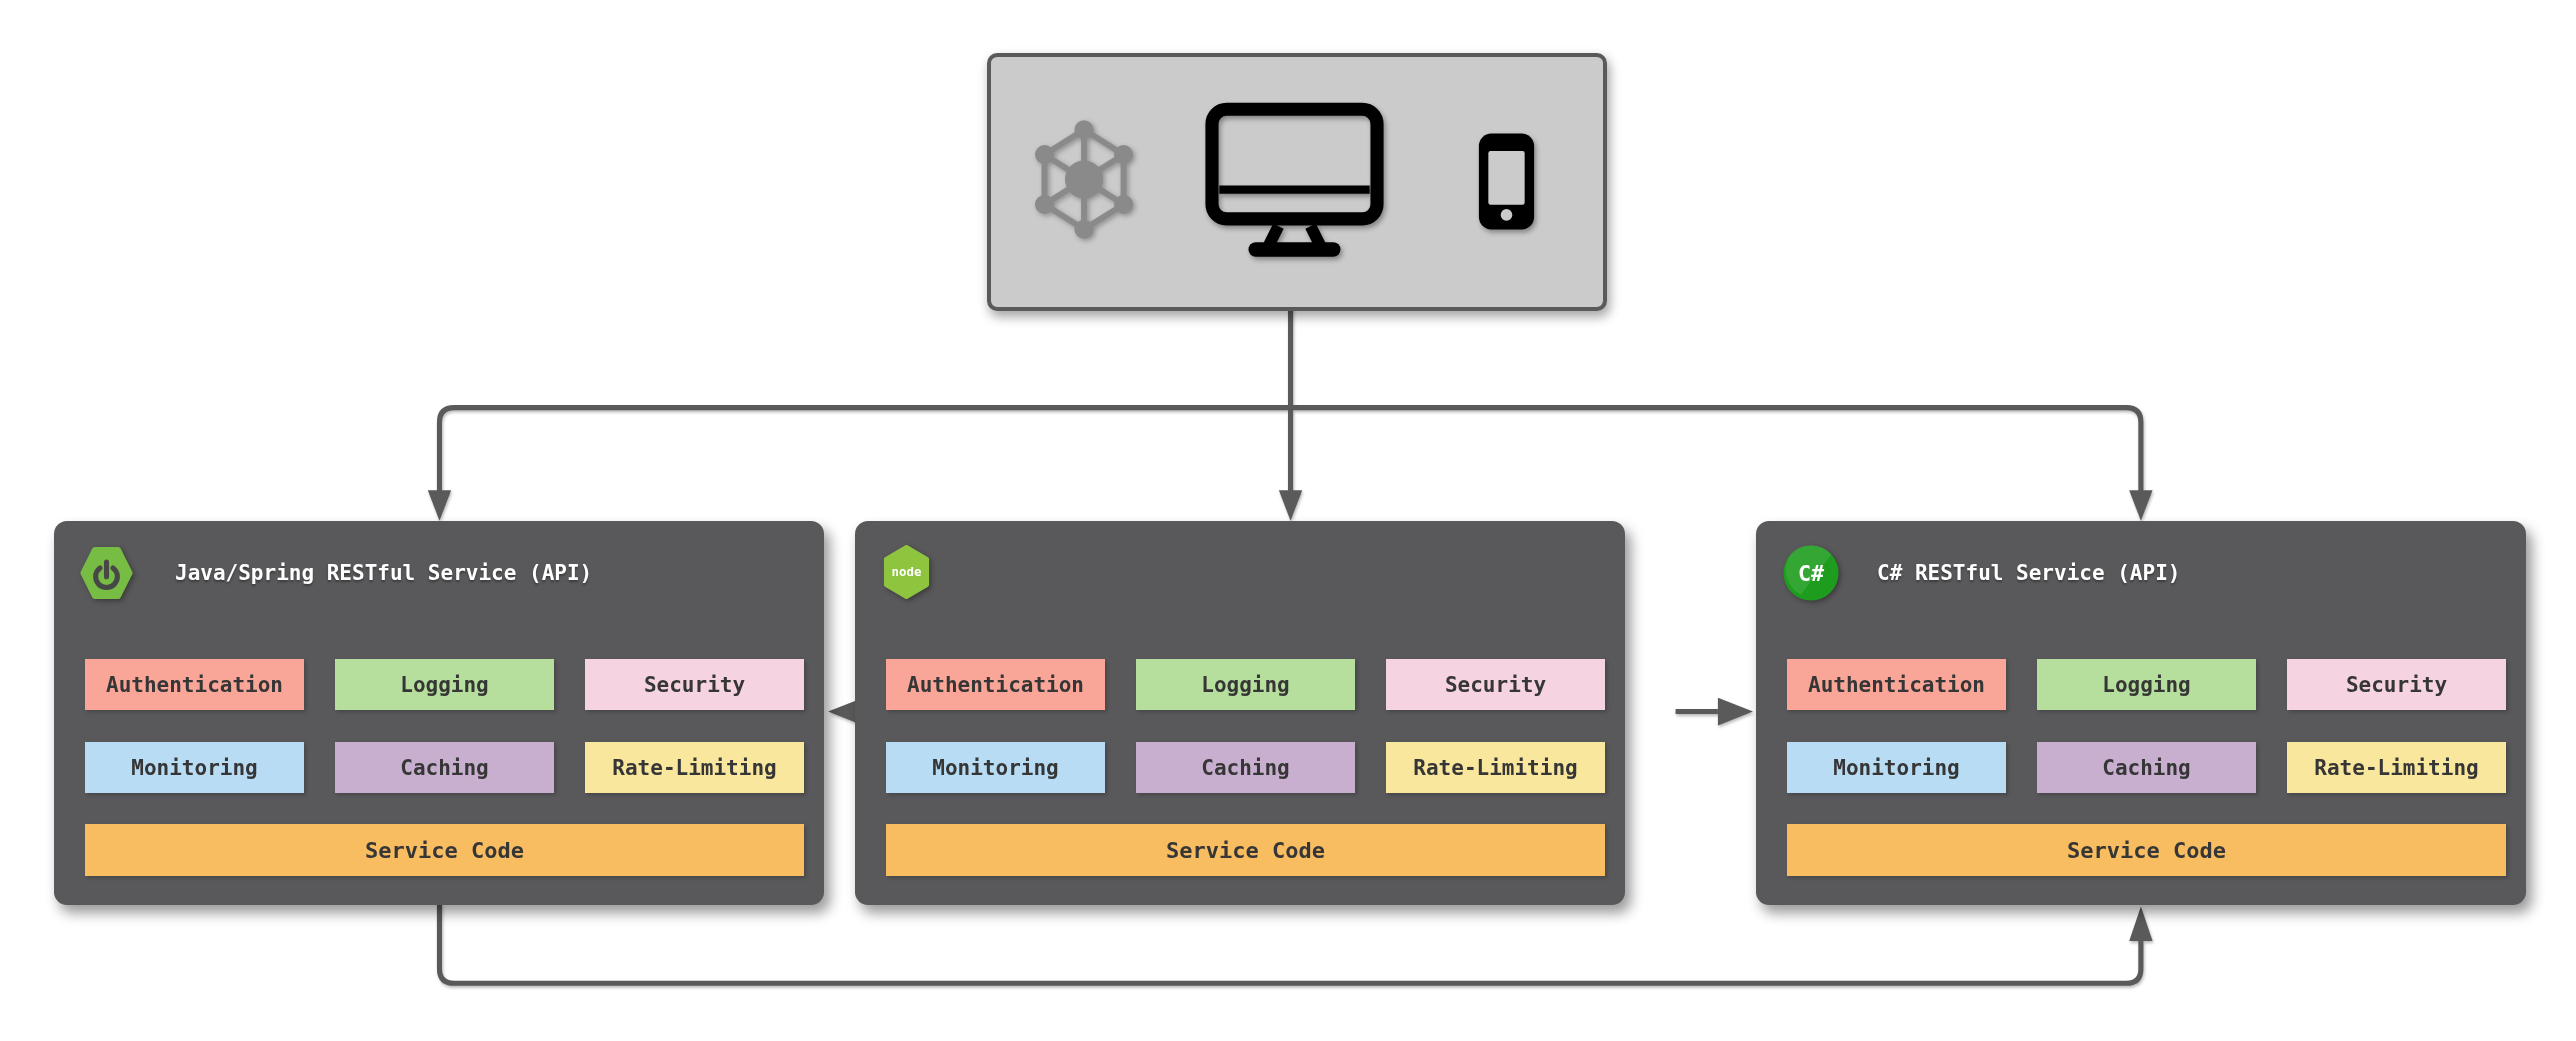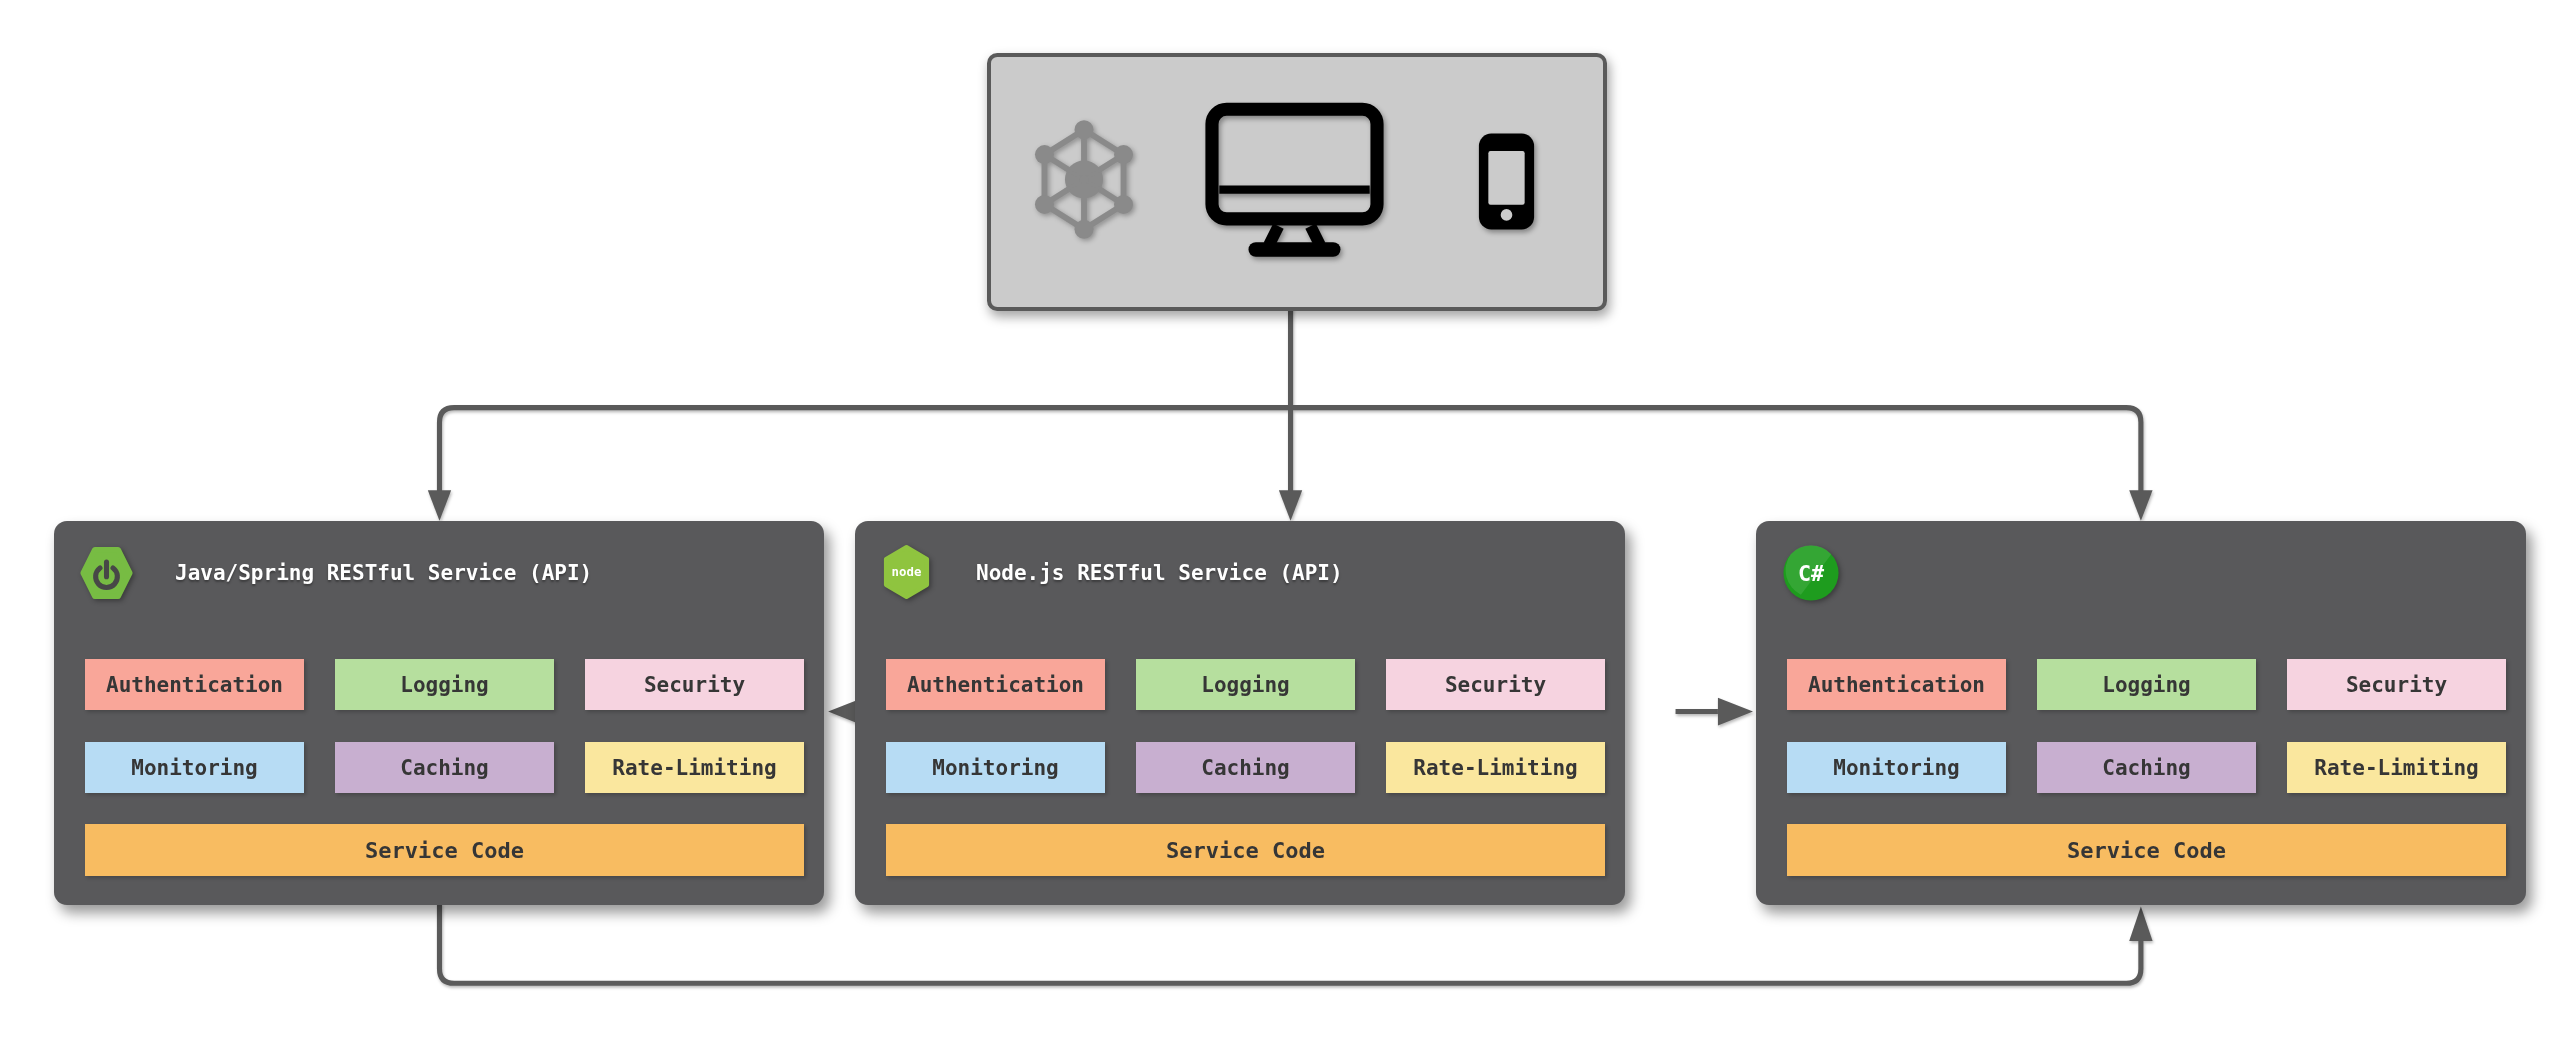--- a/index.html
+++ b/index.html
@@ -133,21 +133,20 @@
     <div class="service-bar" style="background-color: rgb(248, 188, 97); color: rgb(54, 54, 54);">
       <span>Service Code</span>
       </div>
   </div>
 
   <div class="service-box" style="left: 855px; background-color: rgb(89, 89, 91);">
     <svg class="sb-icon" width="51" height="56" viewBox="0 0 70 76" xmlns="http://www.w3.org/2000/svg" style="color: rgb(143, 196, 63);">
       <path class="hex" stroke-width="6" d="M35 4 L63 20.5 L63 55.5 L35 72 L7 55.5 L7 20.5 Z"></path>
       <text class="icon-text" x="35" y="44" font-size="17" text-anchor="middle">node</text>
     </svg>
-    <div class="sb-title" style="color: rgb(255, 255, 255);">Node.js RESTful Service (API)</div>
     <div class="chip p1" style="background-color: rgb(249, 166, 153); color: rgb(54, 54, 54);">
       <span>Authentication</span>
       </div>
     <div class="chip p2" style="background-color: rgb(182, 223, 158); color: rgb(54, 54, 54);">
       <span>Logging</span>
       </div>
     <div class="chip p3" style="background-color: rgb(246, 211, 224); color: rgb(54, 54, 54);">
       <span>Security</span>
       </div>
     <div class="chip p4" style="background-color: rgb(183, 220, 244); color: rgb(54, 54, 54);">
@@ -163,20 +162,21 @@
       <span>Service Code</span>
       </div>
   </div>
 
   <div class="service-box" style="left: 1756px; background-color: rgb(89, 89, 91);">
     <svg class="sb-icon" width="58" height="58" viewBox="0 0 80 80" xmlns="http://www.w3.org/2000/svg">
       <circle cx="40" cy="40" r="38" fill="#1e9c1e"></circle>
       <path d="M12 14 A38 38 0 0 1 68 14 L26 70 A38 38 0 0 1 12 14 Z" fill="rgba(255,255,255,0.10)"></path>
       <text class="icon-text" x="40" y="51" font-size="30" text-anchor="middle">C#</text>
     </svg>
+    <div class="sb-title" style="color: rgb(255, 255, 255);">C# RESTful Service (API)</div>
     <div class="chip p1" style="background-color: rgb(249, 166, 153); color: rgb(54, 54, 54);">
       <span>Authentication</span>
       </div>
     <div class="chip p2" style="background-color: rgb(182, 223, 158); color: rgb(54, 54, 54);">
       <span>Logging</span>
       </div>
     <div class="chip p3" style="background-color: rgb(246, 211, 224); color: rgb(54, 54, 54);">
       <span>Security</span>
       </div>
     <div class="chip p4" style="background-color: rgb(183, 220, 244); color: rgb(54, 54, 54);">

